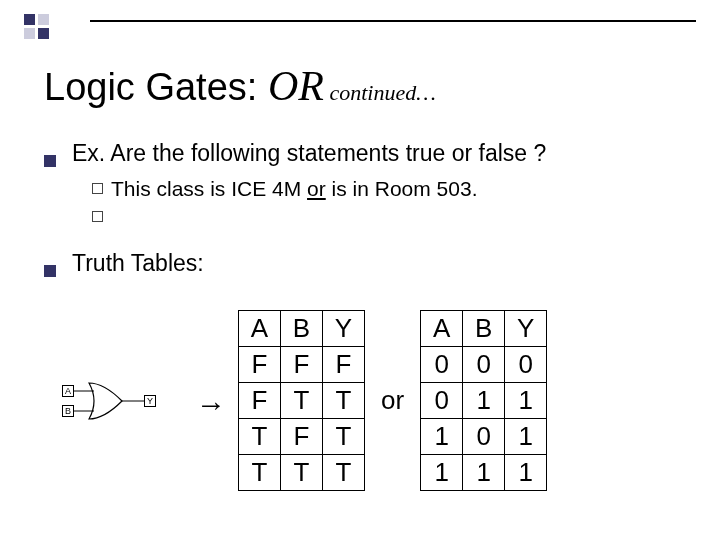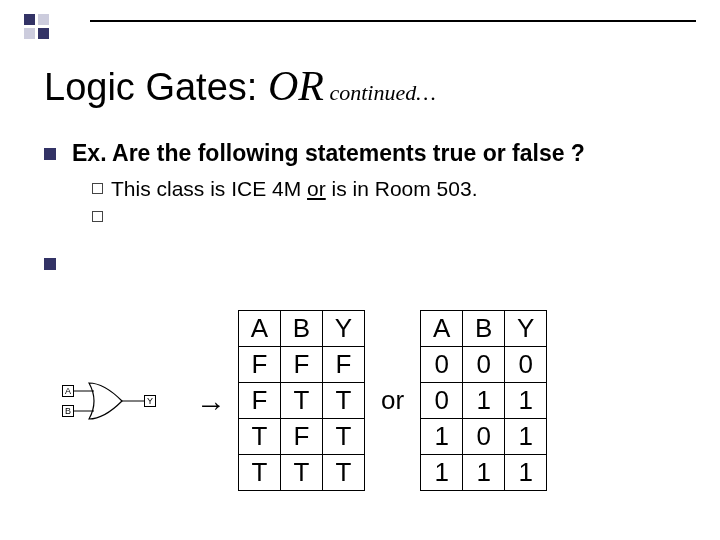--- a/index.html
+++ b/index.html
@@ -42,24 +42,23 @@
     font-family: Arial, sans-serif;
   }
   h1.title .hdr-plain { font-weight: 400; }
   h1.title .hdr-italic { font-style: italic; font-family: "Times New Roman", serif; font-size: 42px; }
   h1.title .hdr-sub { font-style: italic; font-family: "Times New Roman", serif; font-size: 22px; vertical-align: baseline; }
   .content {
     position: absolute;
     top: 140px; left: 44px; right: 44px;
   }
   .bullet-row {
-    display: flex; align-items: flex-start;
+    display: flex; align-items: flex-end;
     margin-bottom: 10px;
     font-size: 23px;
-    font-weight: bold;
   }
   .bullet-sq {
     width: 12px; height: 12px;
     background: #333366;
     flex: 0 0 12px;
     margin-top: 8px;
     margin-right: 16px;
   }
   .sub-list {
     margin-left: 48px;
@@ -152,20 +151,21 @@
           <span>This class is ICE 4M </span><span class="u">or</span><span> is in Room 503.</span>
         </div>
       </div>
       <div class="sub-row">
         <div class="hollow-sq"></div>
       </div>
     </div>
 
     <div class="bullet-row" style="margin-top:28px">
       <div class="bullet-sq"></div>
+      <div>Truth Tables:</div>
     </div>
 
   </div>
 
   <div class="tables-row">
 
     <div class="gate-area">
       <svg width="140" height="80" viewBox="0 0 140 80">
         <path d="M45 22 Q60 22 78 40 Q60 58 45 58 Q55 40 45 22 Z" fill="none" stroke="#000" stroke-width="1.2"></path>
         <line x1="30" y1="30" x2="50" y2="30" stroke="#000" stroke-width="1"></line>

